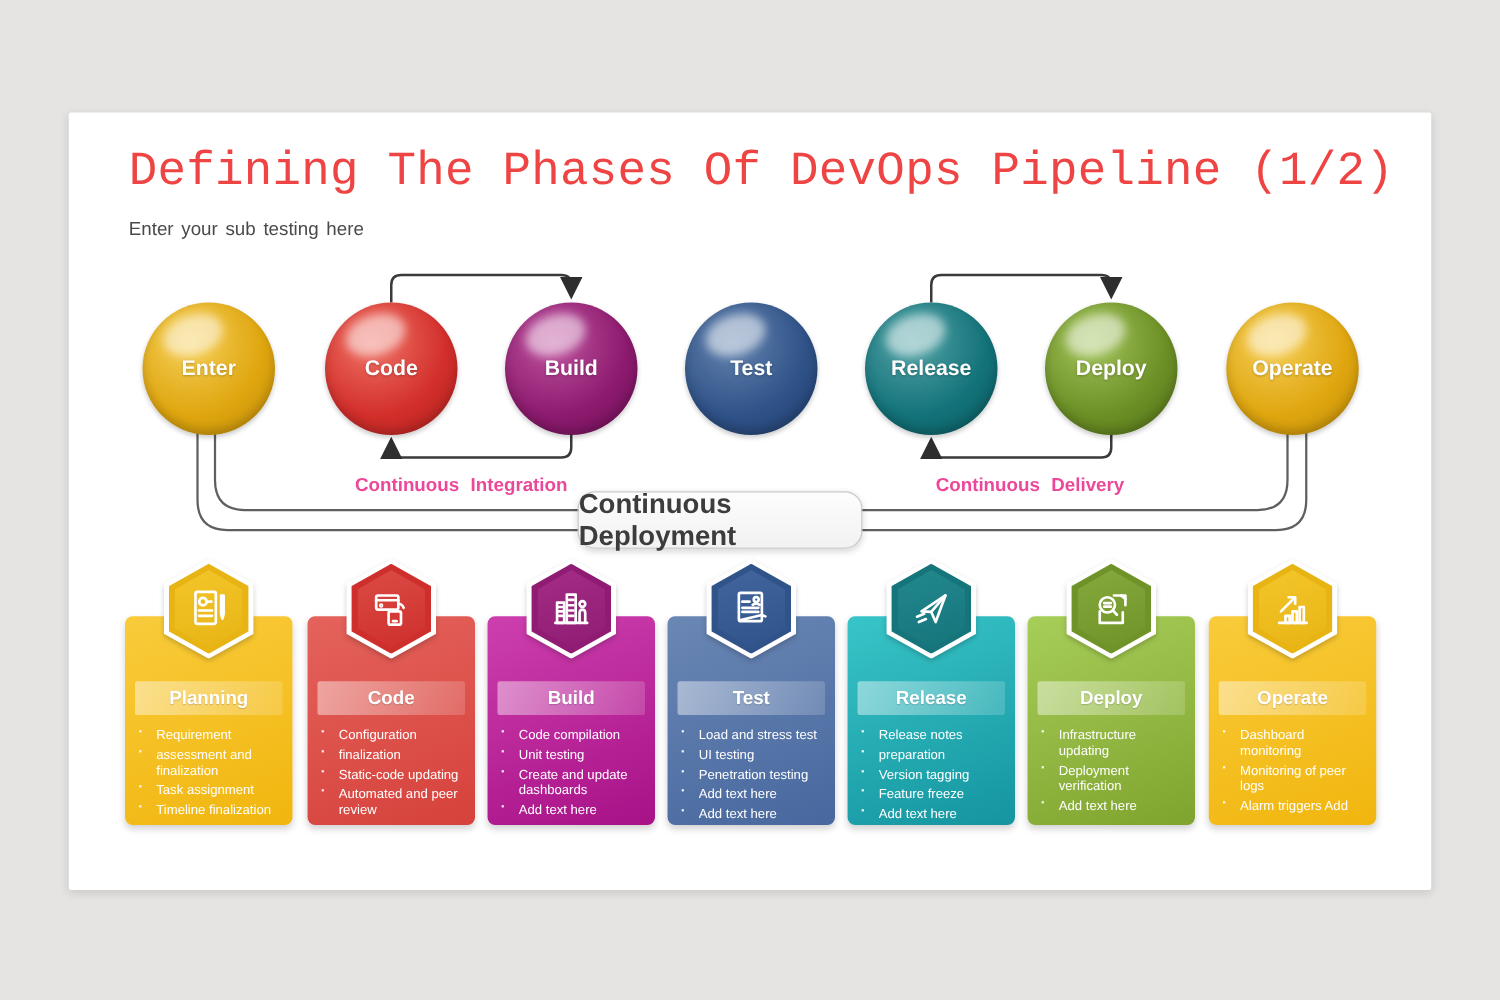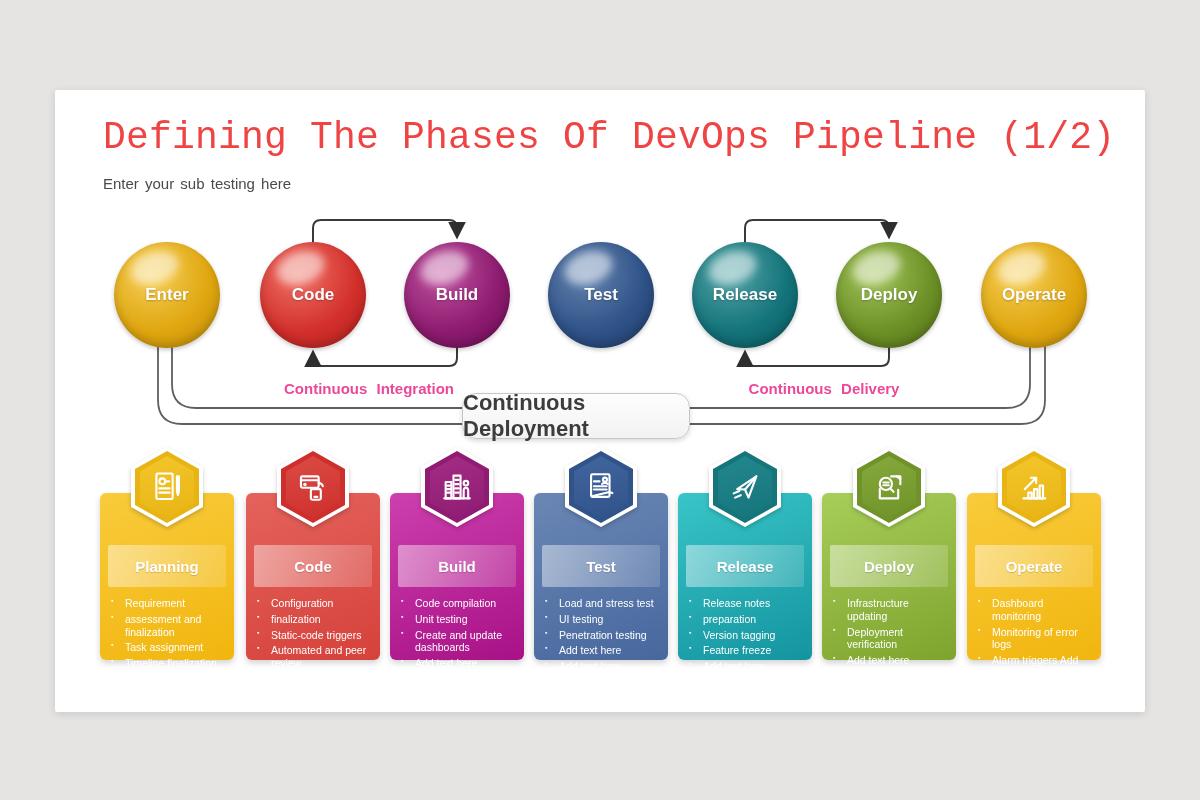--- a/index.html
+++ b/index.html
@@ -98,21 +98,21 @@
     clip-path:polygon(50% 0%, 100% 25%, 100% 75%, 50% 100%, 0% 75%, 0% 25%);
   }
   .hex .h-outer { inset:0; background:#ffffff; }
   .hex .h-mid   { inset:4px; background:var(--hx); }
   .hex .h-in    { inset:9px; background:linear-gradient(165deg, var(--hi), var(--hx)); }
   .hex svg { position:absolute; left:50%; top:50%; width:34px; height:34px;
              transform:translate(-50%,-50%); }
   .hex svg * { stroke:#fff; fill:none; stroke-width:1.5; stroke-linecap:round; stroke-linejoin:round; }
 
   .card-title {
-    margin:52px 8px 0 8px; height:42px; border-radius:2px;
+    margin:52px 8px 0 8px; height:27px; border-radius:2px;
     background:linear-gradient(100deg, rgba(255,255,255,.45), rgba(255,255,255,.16));
     display:flex; align-items:center; justify-content:center;
     font-size:15px; font-weight:700; color:#fff;
     text-shadow:0 1px 1px rgba(0,0,0,.18);
     text-align:right;
   }
   .card ul { list-style:none; margin:10px 8px 0 10px; }
   .card li {
     position:relative; padding-left:15px; margin-bottom:3px;
     font-size:10.5px; line-height:1.22; color:#fff;
@@ -289,21 +289,21 @@
         <li>assessment and finalization</li>
         <li>Task assignment</li>
         <li>Timeline finalization</li>
       </ul>
     </div>
     <div class="card p1 x1">
       <div class="card-title">Code</div>
       <ul>
         <li>Configuration</li>
         <li>finalization</li>
-        <li>Static-code triggers</li>
+        <li>Static-code updating</li>
         <li>Automated and peer review</li>
       </ul>
     </div>
     <div class="card p2 x2">
       <div class="card-title">Build</div>
       <ul>
         <li>Code compilation</li>
         <li>Unit testing</li>
         <li>Create and update dashboards</li>
         <li>Add text here</li>
@@ -334,19 +334,19 @@
       <ul>
         <li>Infrastructure updating</li>
         <li>Deployment verification</li>
         <li>Add text here</li>
       </ul>
     </div>
     <div class="card p0 x6">
       <div class="card-title">Operate</div>
       <ul>
         <li>Dashboard monitoring</li>
-        <li>Monitoring of error logs</li>
+        <li>Monitoring of peer logs</li>
         <li>Alarm triggers Add</li>
       </ul>
     </div>
 
   </div>
 </div>
 
 </body></html>

